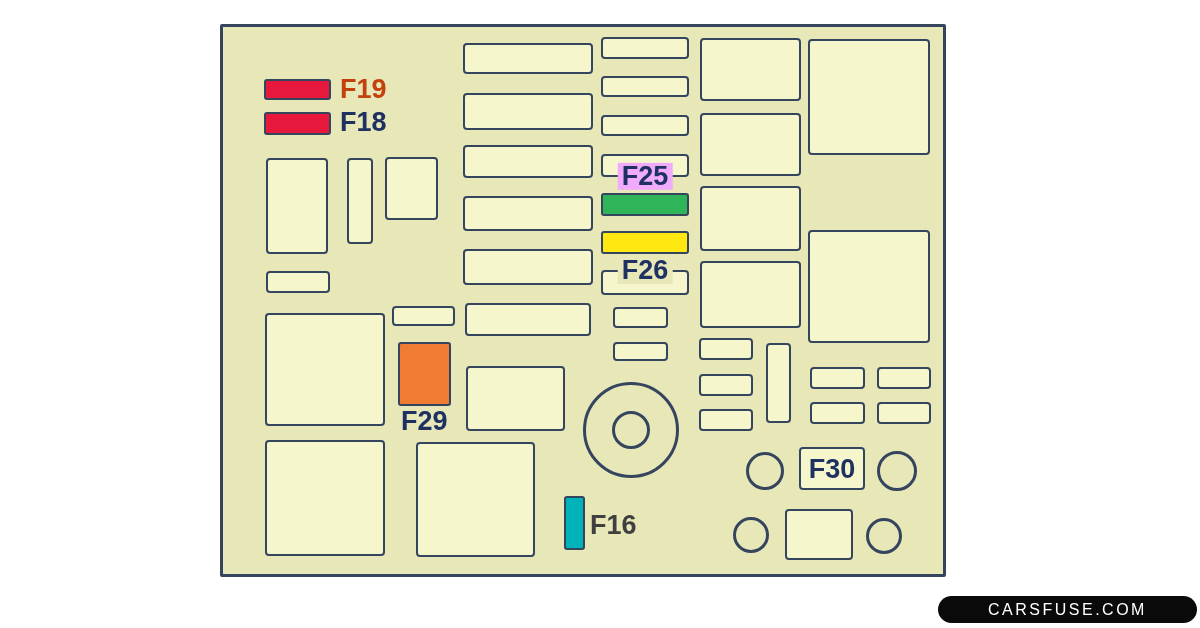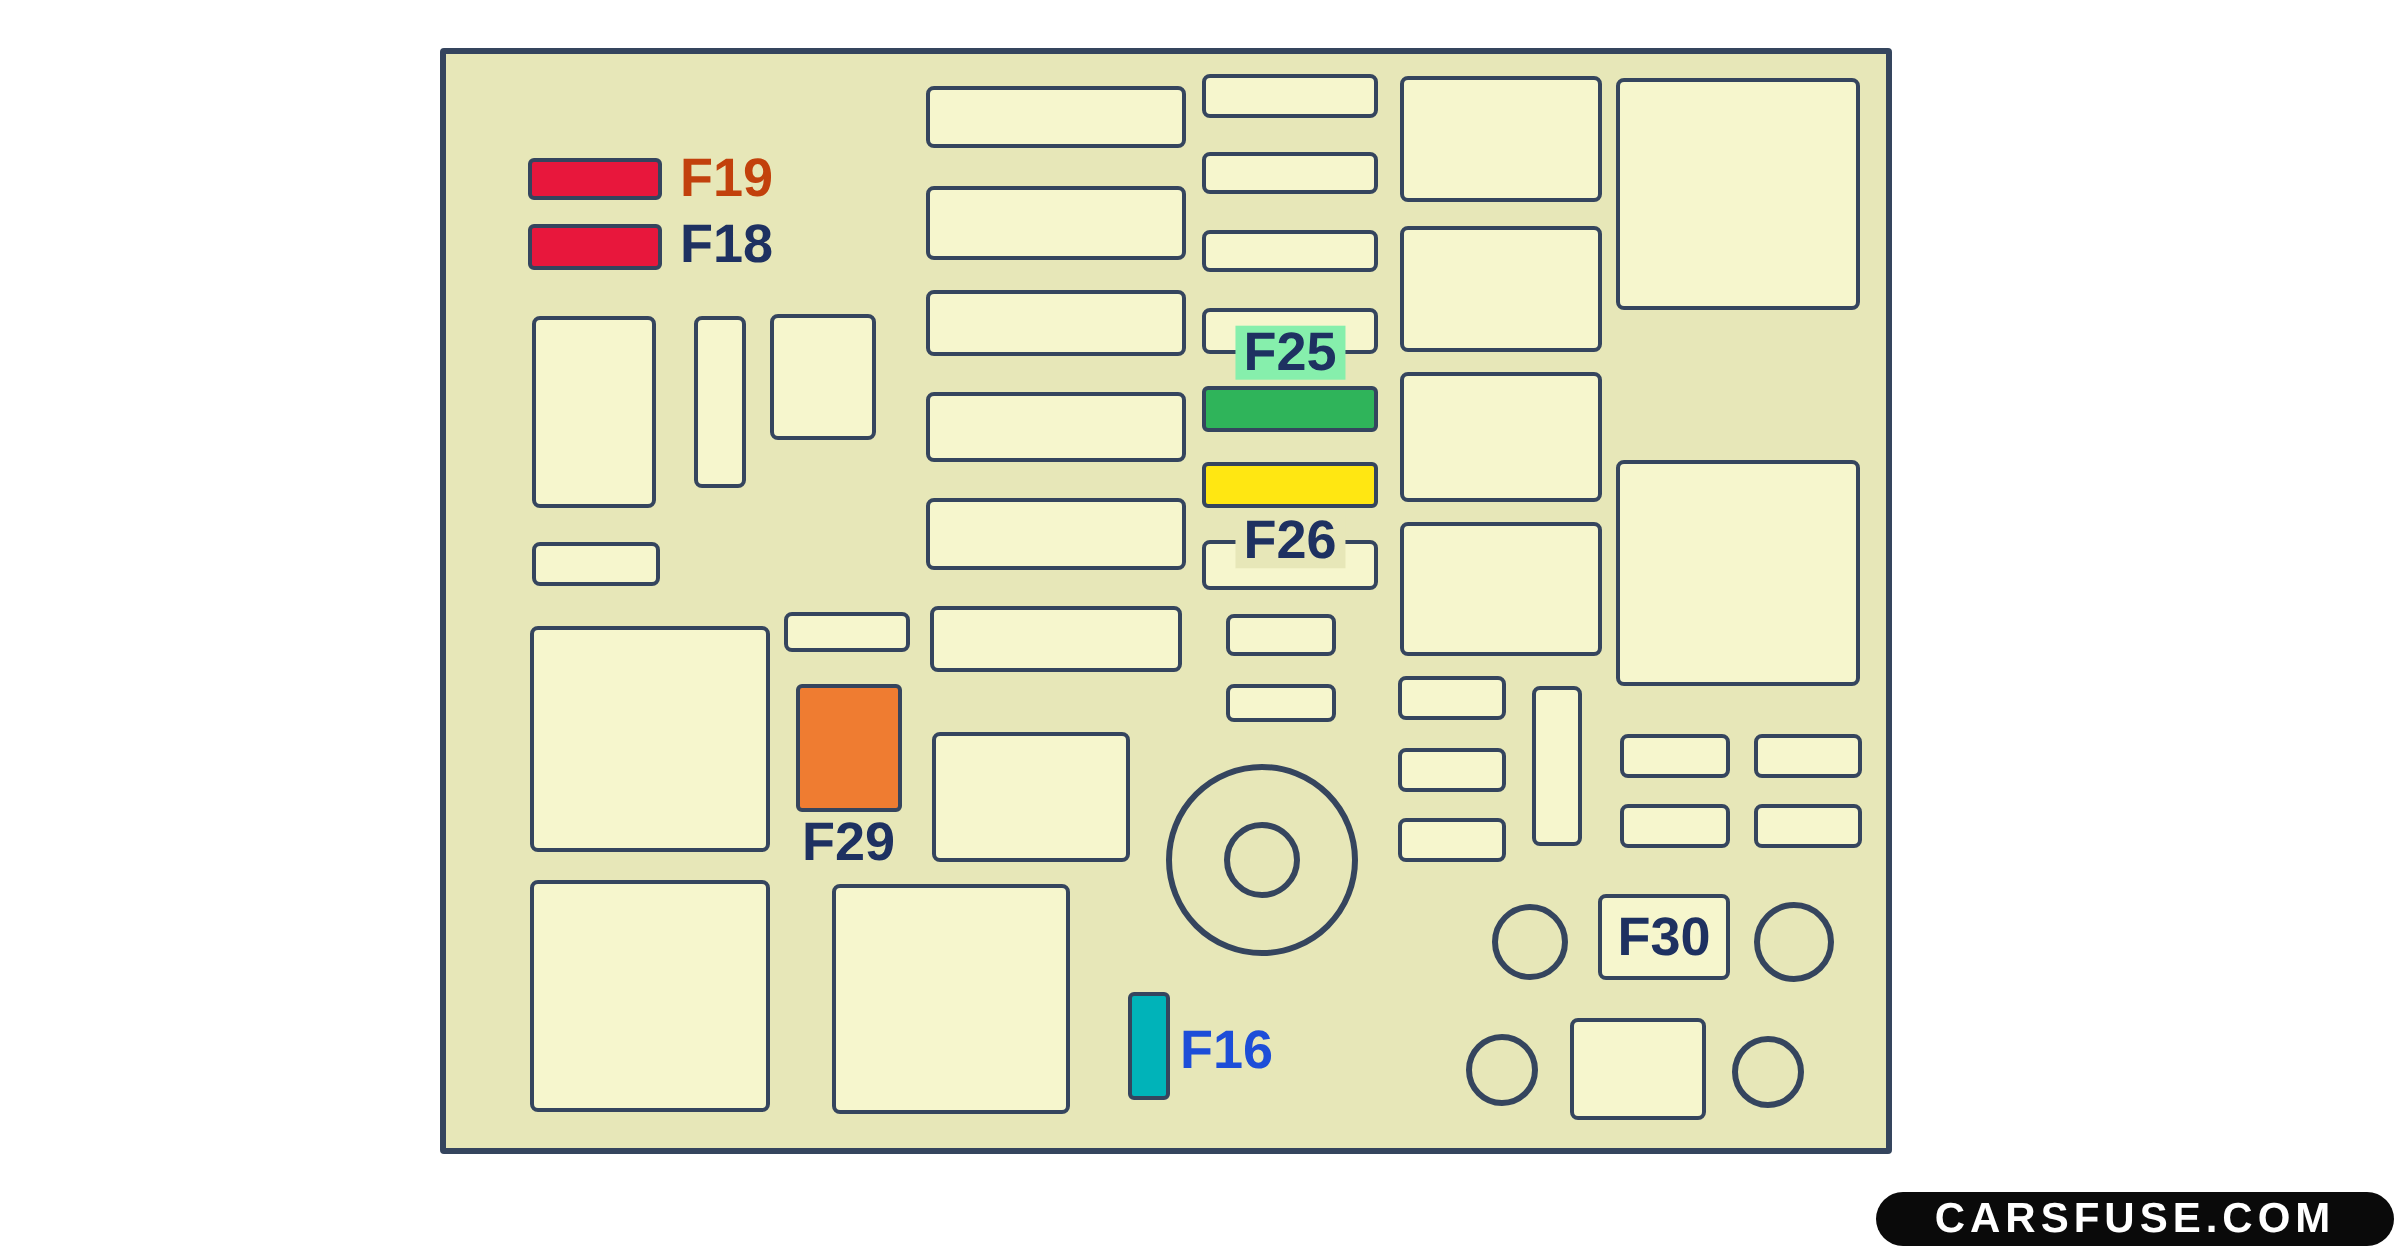--- a/index.html
+++ b/index.html
@@ -57,22 +57,22 @@
   .labelbox .lb-bottom{bottom:0;transform:translate(-50%,55%);}
   .labelbox .lb-top{top:0;transform:translate(-50%,-55%);}
   .labelbox .lb-center{top:50%;transform:translate(-50%,-50%);padding:0;}
   .watermark{
     position:absolute;
     left:938px;top:596px;width:259px;height:27px;
     border-radius:14px;
     display:flex;align-items:center;justify-content:center;
   }
   .watermark span{
-    font-weight:bold;
-    font-size:21px;
+    font-weight:normal;
+    font-size:16px;
     letter-spacing:2.5px;
     line-height:1;
     text-align:center;
   }
 </style>
 </head>
 <body style="background: rgb(255, 255, 255);">
 
 <div class="stage">
   <div id="panel" style="left: 220px; top: 24px; width: 726px; height: 553px; background: rgb(231, 231, 184); border-color: rgb(53, 69, 94);">
@@ -119,23 +119,23 @@
       <div class="ring" style="left: 643px; top: 491px; width: 36px; height: 36px; border-color: rgb(53, 69, 94);"></div>
       <div class="fuse" style="left: 41px; top: 52px; width: 67px; height: 21px; background: rgb(232, 23, 60); border-color: rgb(53, 69, 94);"></div>
       <div class="fuse-label" style="left: 117px; top: 49px; color: #c2410c;">F19</div>
       <div class="fuse" style="left: 41px; top: 85px; width: 67px; height: 23px; background: rgb(232, 23, 60); border-color: rgb(53, 69, 94);"></div>
       <div class="fuse-label" style="left: 117px; top: 82px; color: rgb(30, 49, 97);">F18</div>
       <div class="fuse" style="left: 378px; top: 166px; width: 88px; height: 23px; background: rgb(47, 180, 90); border-color: rgb(53, 69, 94);"></div>
       <div class="fuse" style="left: 378px; top: 204px; width: 88px; height: 23px; background: rgb(255, 231, 18); border-color: rgb(53, 69, 94);"></div>
       <div class="fuse" style="left: 175px; top: 315px; width: 53px; height: 64px; background: rgb(239, 124, 49); border-color: rgb(53, 69, 94);"></div>
       <div class="fuse-label" style="left: 178px; top: 381px; color: rgb(30, 49, 97);">F29</div>
       <div class="fuse" style="left: 341px; top: 469px; width: 21px; height: 54px; background: rgb(0, 179, 185); border-color: rgb(53, 69, 94);"></div>
-      <div class="fuse-label" style="left: 367px; top: 485px; color: #1d4ed8;">F16</div>
+      <div class="fuse-label" style="left: 367px; top: 485px; color: #404040;">F16</div>
       <div class="labelbox" style="left: 378px; top: 127px; width: 88px; height: 23px; border-color: rgb(53, 69, 94); background: rgb(246, 246, 205);">
-        <span class="fuse-label lb-bottom" style="color: rgb(30, 49, 97); background: #86efac;">F25</span>
+        <span class="fuse-label lb-bottom" style="color: rgb(30, 49, 97); background: #f0abfc;">F25</span>
       </div>
       <div class="labelbox" style="left: 378px; top: 243px; width: 88px; height: 25px; border-color: rgb(53, 69, 94); background: rgb(246, 246, 205);">
         <span class="fuse-label lb-top" style="color: rgb(30, 49, 97); background: rgb(231, 231, 184);">F26</span>
       </div>
       <div class="labelbox" style="left: 576px; top: 420px; width: 66px; height: 43px; border-color: rgb(53, 69, 94); background: rgb(246, 246, 205);">
         <span class="fuse-label lb-center" style="color: rgb(30, 49, 97);">F30</span>
       </div>
     </div>
   <div class="watermark" style="background: rgb(10, 10, 10);">
     <span style="color: rgb(255, 255, 255);">CARSFUSE.COM</span>

